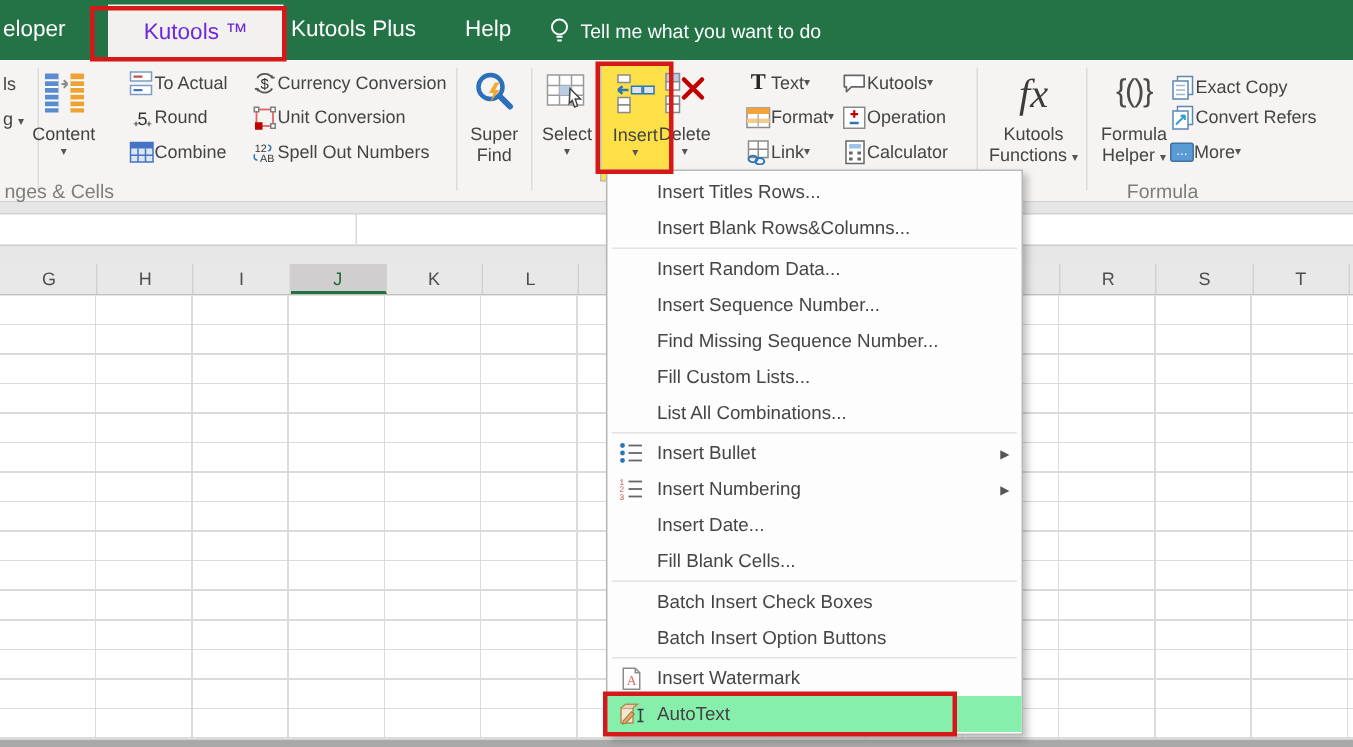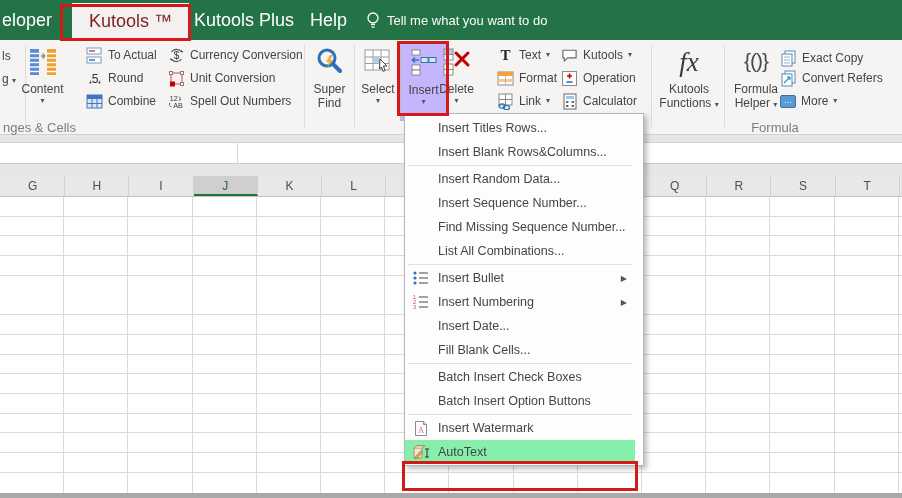--- a/index.html
+++ b/index.html
@@ -6,38 +6,38 @@
   html,body { width:902px; height:498px; }
   body {
     position: relative;
     font-family: "Liberation Sans", sans-serif;
     background: #fff;
     overflow: hidden;
     color: #444;
   }
   
   .tabbar { position:absolute; left:0; top:0; width:902px; height:40px; background:#237347; }
-  .tab { position:absolute; top:0; height:40px; line-height:40px; color:#fff; font-size:18px; white-space:nowrap; }
+  .tab { position:absolute; top:0; height:40px; line-height:40px; color:#fff; font-size:15px; white-space:nowrap; }
   .tab-partial { left:2px; }
-  .tab-active { left:72px; top:3px; height:37px; line-height:37px; width:117px; text-align:center; background:#f2f1f0; color:#7f1d1d; }
+  .tab-active { left:72px; top:3px; height:37px; line-height:37px; width:117px; text-align:center; background:#f2f1f0; color:#6d28d9; }
   .tab-kplus { left:194px; }
   .tab-help { left:310px; }
   .tellme { position:absolute; left:366px; top:0; height:40px; display:flex; align-items:center; gap:7px; color:#fdfdfd; font-size:13px; }
   .bulb-svg { display:block; }
   
   .ribbon { position:absolute; left:0; top:40px; width:902px; height:95px; background:#f5f4f2; border-bottom:1px solid #d4d2cf; }
   .vsep { position:absolute; top:5px; height:82px; width:1px; background:#dddcda; }
   .grplabel { position:absolute; top:80px; font-size:13px; color:#7d7d7d; white-space:nowrap; }
   .cutlbl { position:absolute; left:2px; font-size:12px; color:#444; white-space:nowrap; }
   .bigbtn { position:absolute; top:2px; height:79px; text-align:center; font-size:12px; color:#444; }
   .bigbtn .bicon { height:40px; display:flex; align-items:flex-start; justify-content:center; padding-top:5px; }
   .bigbtn .blabel { line-height:14px; }
   .bcaret, .scaret { font-size:8px; color:#555; line-height:10px; }
-  .bigbtn.pressed { background:#c4b5fd; border:1px solid #bdbcbb; }
-  .smrow { position:absolute; height:22px; display:flex; align-items:center; gap:5px; font-size:12px; color:#444; white-space:nowrap; }
+  .bigbtn.pressed { background:#fde047; border:1px solid #bdbcbb; }
+  .smrow { position:absolute; height:22px; display:flex; align-items:center; font-size:12px; color:#444; white-space:nowrap; }
   .icon16 { width:17px; height:17px; display:inline-flex; align-items:center; justify-content:center; flex:0 0 auto; }
   .fx-glyph { font-family:"Liberation Serif", serif; font-style:italic; font-size:27px; color:#3c3c3c; line-height:30px; }
   .fh-glyph { font-size:21px; color:#4a4a4a; line-height:28px; letter-spacing:-1px; }
   .t-glyph  { font-family:"Liberation Serif", serif; font-weight:bold; font-size:15px; color:#262626; }
   .round-glyph { font-size:12px; color:#333; letter-spacing:-1px; }
   .more-chip { width:16px; height:13px; background:#5b9bd5; border:1px solid #41719c; border-radius:2px; color:#fff; font-size:9px; line-height:9px; text-align:center; }
   
   .fstrip { position:absolute; left:0; top:135px; width:902px; height:41px; background:#e6e6e6; }
   .fbar { position:absolute; left:0; top:7px; width:902px; height:22px; background:#fff; border-top:1px solid #d2d2d2; border-bottom:1px solid #cccccc; }
   .fdiv { position:absolute; left:237px; top:7px; width:1px; height:22px; background:#d9d9d9; }
@@ -46,21 +46,21 @@
   .ccell { position:absolute; top:0; width:64.2px; height:20px; line-height:20px; text-align:center; font-size:12px; color:#4d4d4d; border-right:1px solid #d2d1d0; }
   .ccell.sel { background:#d0cecf; border-bottom:2px solid #217346; color:#1e6b40; }
   
   .grid { position:absolute; left:0; top:197px; width:902px; height:296px; background:#fff;
     background-image:
       repeating-linear-gradient(to bottom, transparent 0 18.7px, #dcdbdb 18.7px 19.7px),
       repeating-linear-gradient(to right, transparent 0 63.2px, #dcdbdb 63.2px 64.2px);
   }
   .bstrip { position:absolute; left:0; top:493px; width:902px; height:5px; background:#a9a9a9; }
   
-  .menu { position:absolute; left:404px; top:113px; width:240px; background:#fdfdfd; border:1px solid #b8b8b8; box-shadow:3px 3px 5px rgba(0,0,0,.25); z-index:50; padding:2px 8px 1px 0; }
+  .menu { position:absolute; left:404px; top:113px; width:278px; background:#fdfdfd; border:1px solid #b8b8b8; box-shadow:3px 3px 5px rgba(0,0,0,.25); z-index:50; padding:2px 0 1px 0; }
   .menu-item { position:relative; height:24px; display:flex; align-items:center; font-size:12.5px; color:#454545; }
   .menu-item.hl { background:#86efac; }
   .mi-text { position:absolute; left:33px; white-space:nowrap; }
   .mi-icon { position:absolute; left:6px; top:3px; width:20px; height:18px; display:flex; align-items:center; justify-content:center; }
   .mi-arrow { position:absolute; right:8px; font-size:8px; color:#555; }
   .menu-sep { height:1px; background:#e2e2e2; margin:1px 3px; }
   
   .redbox { position:absolute; border:3px solid #d51818; z-index:100; pointer-events:none; }
   .rb-tab    { left:60px;  top:4px;   width:131px; height:37px; }
   .rb-insert { left:397px; top:41px;  width:52px;  height:75px; }
@@ -411,20 +411,23 @@
   <div class="menu-item">
       <span class="mi-text">Insert Random Data...</span>
     </div>
   <div class="menu-item">
       <span class="mi-text">Insert Sequence Number...</span>
     </div>
   <div class="menu-item">
       <span class="mi-text">Find Missing Sequence Number...</span>
     </div>
   <div class="menu-item">
+      <span class="mi-text">Fill Custom Lists...</span>
+    </div>
+  <div class="menu-item">
       <span class="mi-text">List All Combinations...</span>
     </div>
   <div class="menu-sep"></div>
   <div class="menu-item">
     <span class="mi-icon">
       <svg width="18" height="16" viewBox="0 0 18 16">
         <g fill="#2e75b6">
             <circle cx="3" cy="3" r="1.6"></circle>
             <circle cx="3" cy="8" r="1.6"></circle>
             <circle cx="3" cy="13" r="1.6"></circle>

